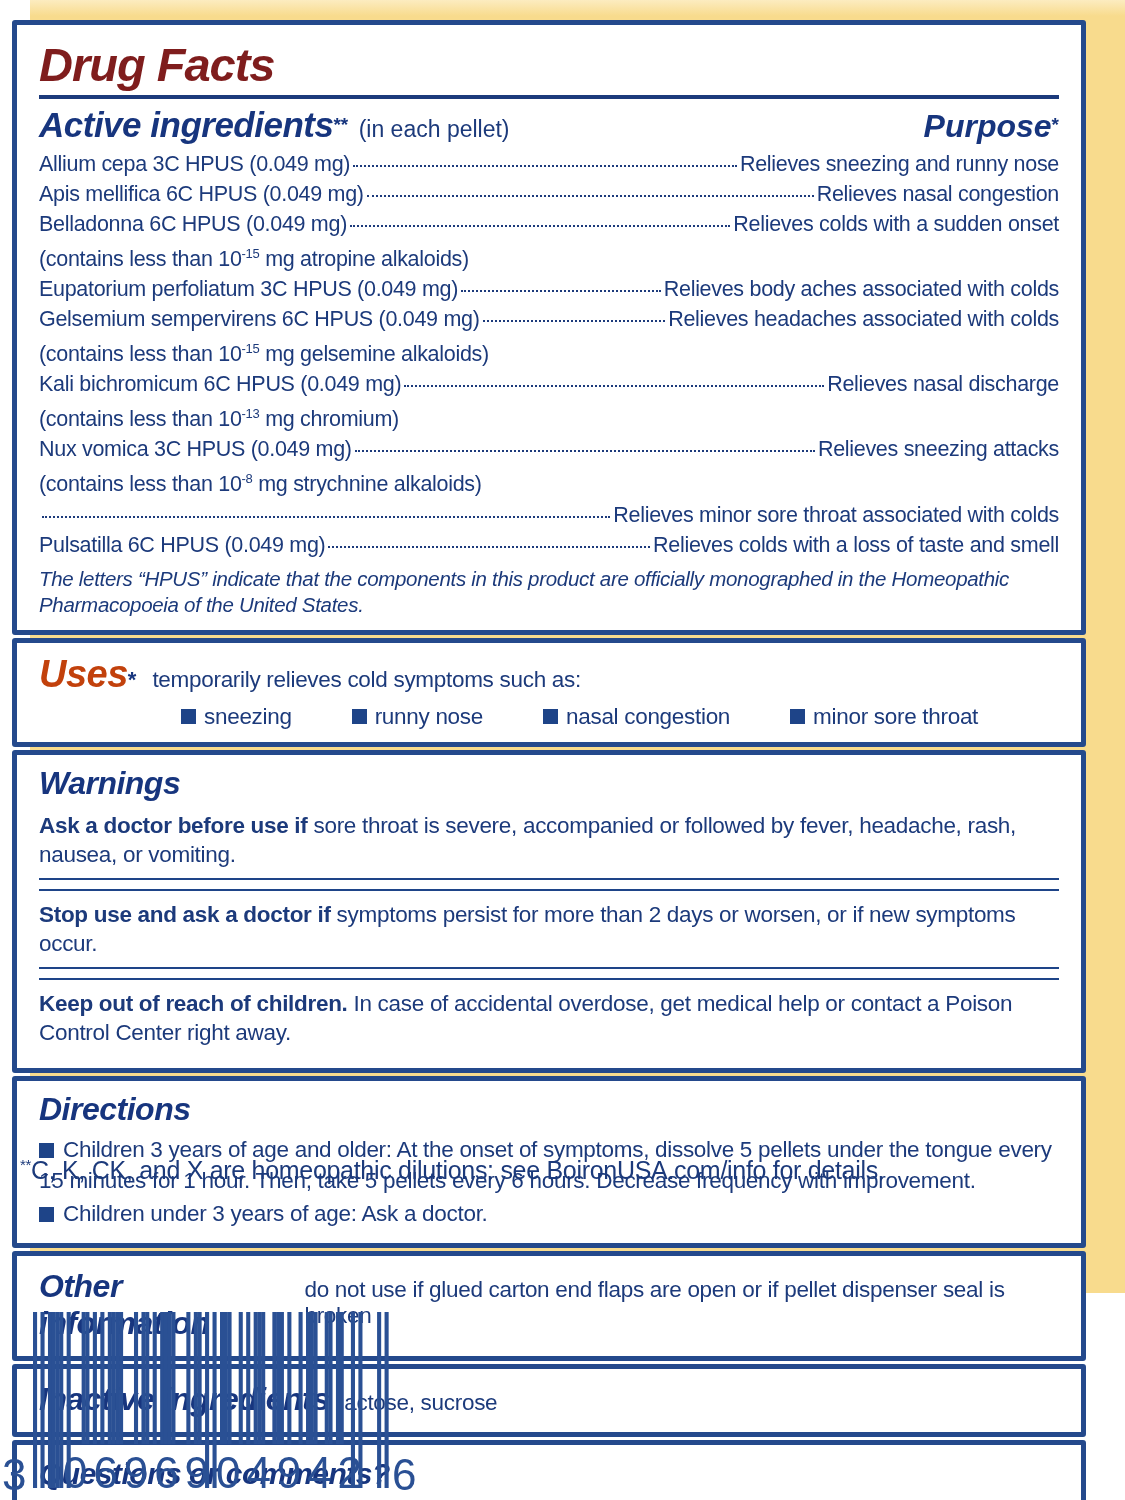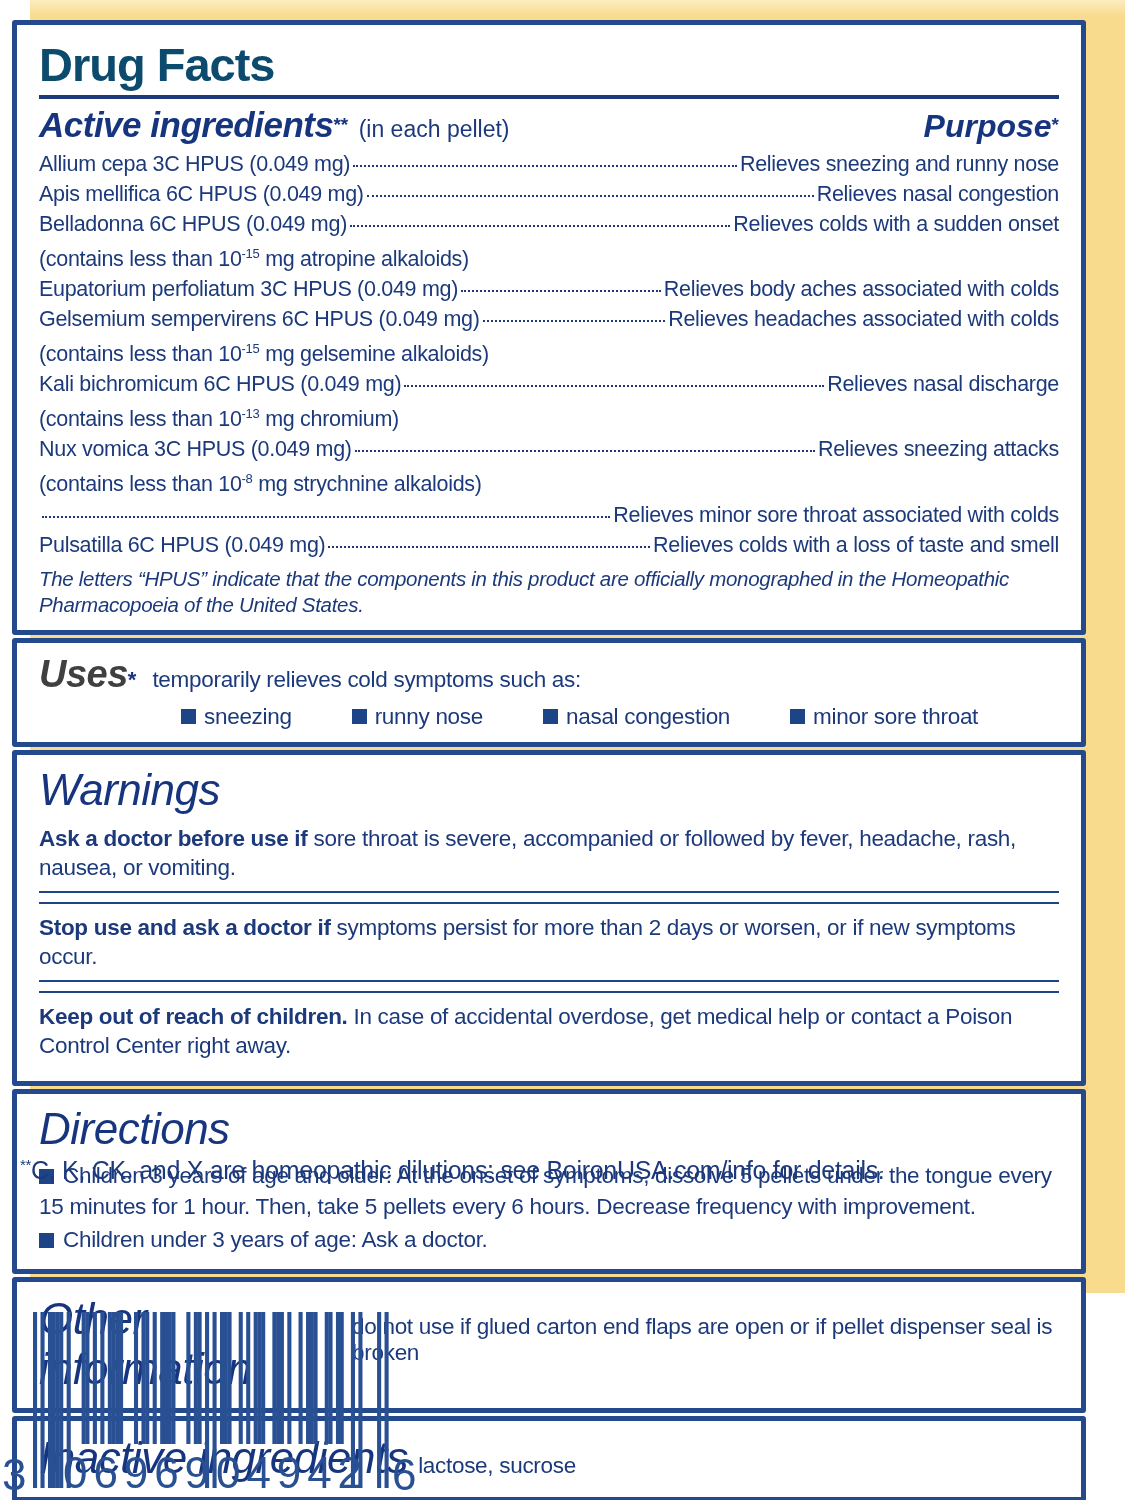--- a/index.html
+++ b/index.html
@@ -20,50 +20,50 @@
     background:#ffffff;
     border:5px solid #24498c;
     border-radius:3px;
     margin-bottom:3px;
     padding:10px 22px 12px 22px;
     color:#1c3a7b;
   }
   
   .df-title{
     margin:2px 0 0 0;
-    font-size:47px;font-weight:bold;
-    color:#0c4a6e;letter-spacing:-1px;line-height:56px;
+    font-size:47px;font-weight:bold;font-style:italic;
+    color:#7f1d1d;letter-spacing:-1px;line-height:56px;
   }
   .df-rule{border-bottom:4px solid #1c3a7b;margin:2px 0 6px 0;}
   .ai-header{display:flex;justify-content:space-between;align-items:baseline;}
   .ai-h-left .h-big{
     font-size:35px;font-weight:bold;font-style:italic;color:#17357e;letter-spacing:-0.5px;
   }
   .ai-h-left sup{font-size:19px;font-weight:bold;color:#17357e;}
   .ai-h-left .h-note{font-size:23px;color:#1c3a7b;margin-left:6px;}
   .purpose .h-big{font-size:32px;font-weight:bold;font-style:italic;color:#17357e;}
   .purpose sup{font-size:19px;font-weight:bold;color:#17357e;}
   .ing-rows{margin-top:4px;}
   .ing-row{display:flex;align-items:baseline;font-size:21.5px;line-height:30px;letter-spacing:-0.3px;justify-content:center;}
   .ing-row .dots{flex:1;border-bottom:2.6px dotted #1c3a7b;margin:0 3px;transform:translateY(-4px);}
   .ing-note{font-size:21.5px;line-height:30px;letter-spacing:-0.3px;}
   .ing-note sup, .supsm{font-size:13px;}
   .hpus-note{
     margin:6px 0 0 0;font-style:italic;font-size:20.5px;line-height:26px;letter-spacing:-0.3px;
   }
   
   .uses-head{display:flex;align-items:baseline;}
-  .uses-head .h1i{font-size:38px;font-weight:bold;font-style:italic;color:#404040;letter-spacing:-0.5px;}
+  .uses-head .h1i{font-size:38px;font-weight:bold;font-style:italic;color:#c2410c;letter-spacing:-0.5px;}
   .uses-head sup{font-size:22px;font-weight:bold;color:#17357e;}
   .uses-head .intro{font-size:22.5px;margin-left:16px;letter-spacing:-0.3px;}
   .uses-bullets{display:flex;gap:60px;padding-left:142px;margin-top:8px;font-size:22.5px;}
   .bullet-item{display:flex;align-items:center;gap:8px;letter-spacing:-0.3px;}
   .sq{width:15px;height:15px;background:#1e4488;display:inline-block;flex:0 0 auto;}
   
-  .h2i{font-size:44px;font-weight:normal;font-style:italic;color:#17357e;letter-spacing:-0.5px;margin:0 0 6px 0;}
+  .h2i{font-size:32px;font-weight:bold;font-style:italic;color:#17357e;letter-spacing:-0.5px;margin:0 0 6px 0;}
   .warn-item{font-size:22.5px;line-height:29px;letter-spacing:-0.3px;padding:3px 0 9px 0;}
   .warn-item b{font-weight:bold;}
   .wdiv{height:9px;border-top:2.5px solid #1e4488;border-bottom:2.5px solid #1e4488;margin-bottom:6px;}
   .dir-item{font-size:22.5px;line-height:31px;letter-spacing:-0.3px;margin:2px 0;}
   .dir-item .sq{margin-right:9px;transform:translateY(1px);}
   
   .inline-sec{display:flex;align-items:baseline;padding-top:12px;padding-bottom:14px;}
   .inline-sec .h2i{margin:0;}
   .inline-sec .txt{font-size:22.5px;margin-left:10px;letter-spacing:-0.3px;}
   

